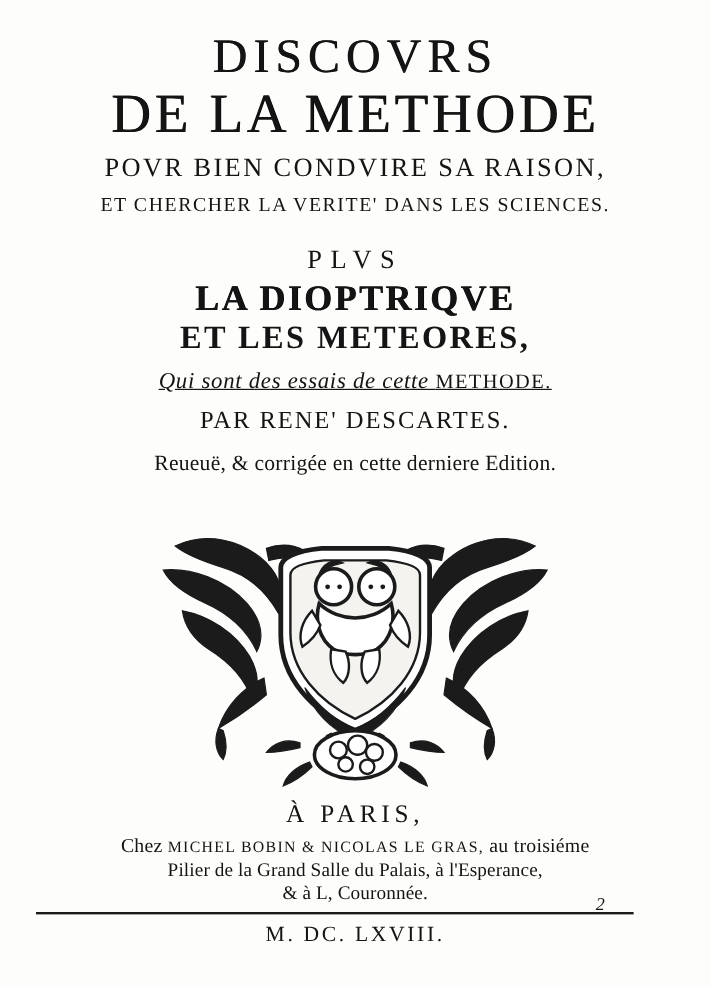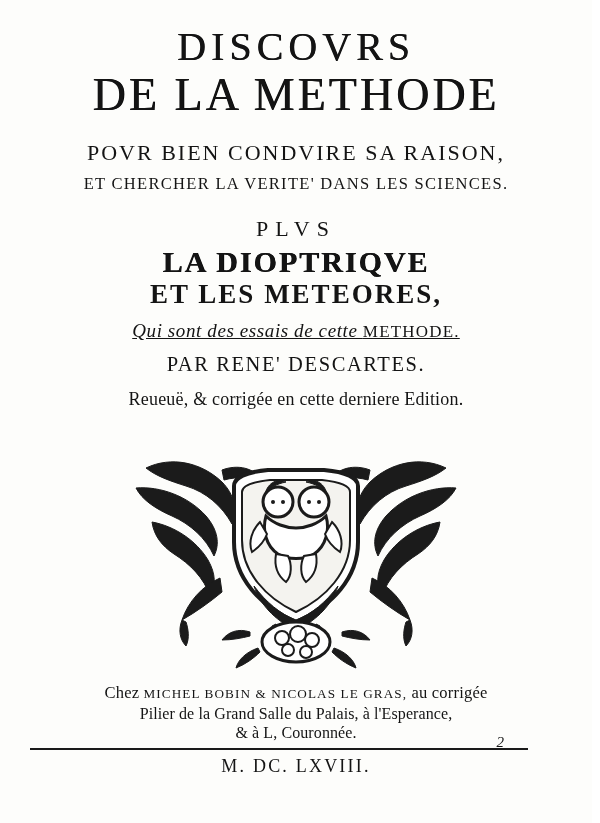--- a/index.html
+++ b/index.html
@@ -44,21 +44,21 @@
     letter-spacing: 3px;
     line-height: 1.08;
     margin-top: 2px;
     font-weight: 400;
     white-space: nowrap;
     text-shadow: 0.5px 0 0 #000;
   }
   .l3 {
     font-size: 22px;
     letter-spacing: 2.0px;
-    margin-top: 20px;
+    margin-top: 7px;
     white-space: nowrap;
   }
   .l4 {
     font-size: 16.5px;
     letter-spacing: 1.3px;
     margin-top: 8px;
     white-space: nowrap;
   }
   .l5 {
     font-size: 22px;
@@ -239,21 +239,22 @@
         <circle cx="180" cy="226" r="6" fill="#ffffff" stroke="#1b1b1b" stroke-width="2"></circle>
         <path d="M124 206 C112 202 102 206 96 214 C106 214 116 212 124 210 Z"></path>
         <path d="M216 206 C228 202 238 206 244 214 C234 214 224 212 216 210 Z"></path>
         <path d="M132 222 C120 226 112 234 110 242 C120 238 128 232 134 226 Z"></path>
         <path d="M208 222 C220 226 228 234 230 242 C220 238 212 232 206 226 Z"></path>
       </g>
     </svg>
   </div>
 
   <div class="imprint">
-    <div class="imp2"><span>Chez </span><span class="sc">MICHEL BOBIN &amp; NICOLAS LE GRAS,</span><span> au corrigée</span></div>
+    <div class="imp1">À PARIS,</div>
+    <div class="imp2"><span>Chez </span><span class="sc">MICHEL BOBIN &amp; NICOLAS LE GRAS,</span><span> au troisiéme</span></div>
     <div class="imp3">Pilier de la Grand Salle du Palais, à l'Esperance,</div>
     <div class="imp4">&amp; à L, Couronnée.</div>
     <div class="rule">
       <span class="rule-mark">2</span>
     </div>
     <div class="imp5">M. DC. LXVIII.</div>
   </div>
 
 </div>
 

